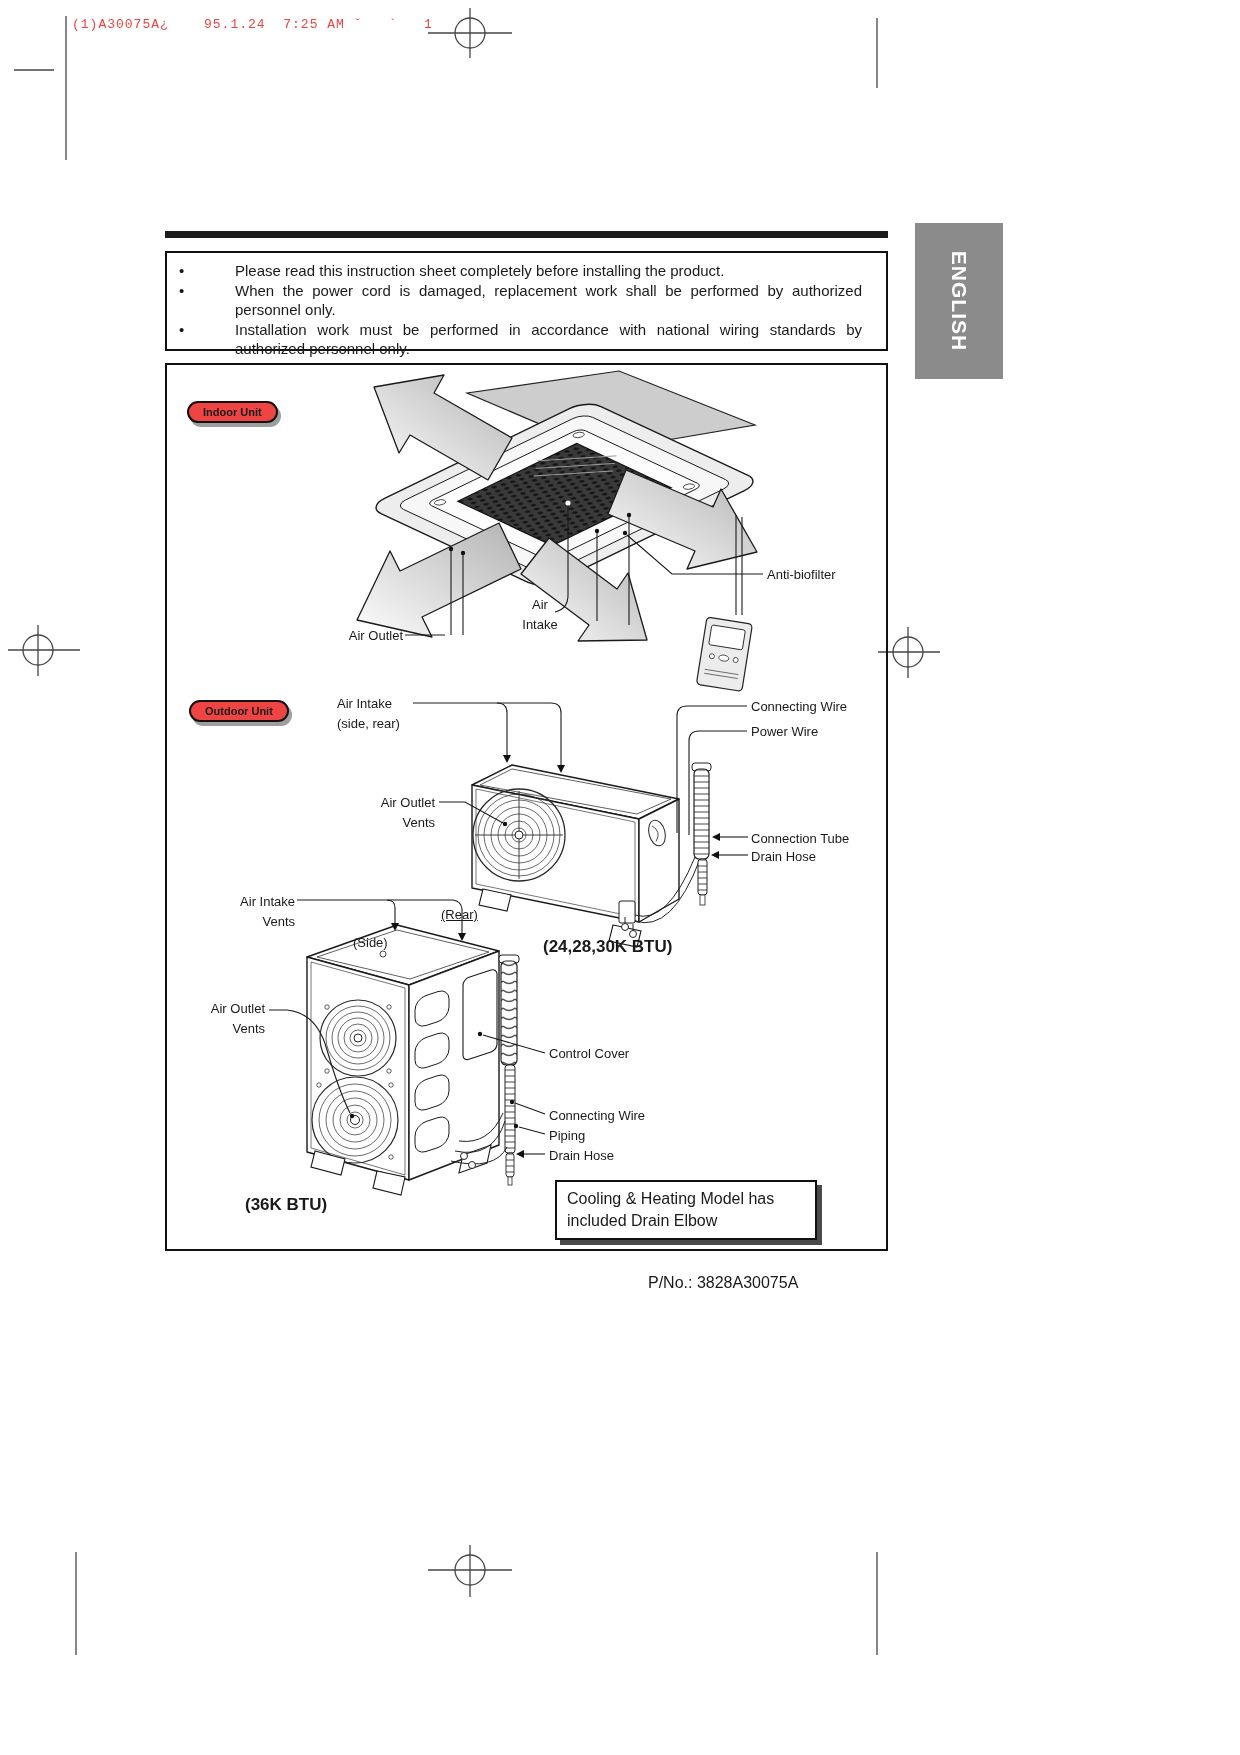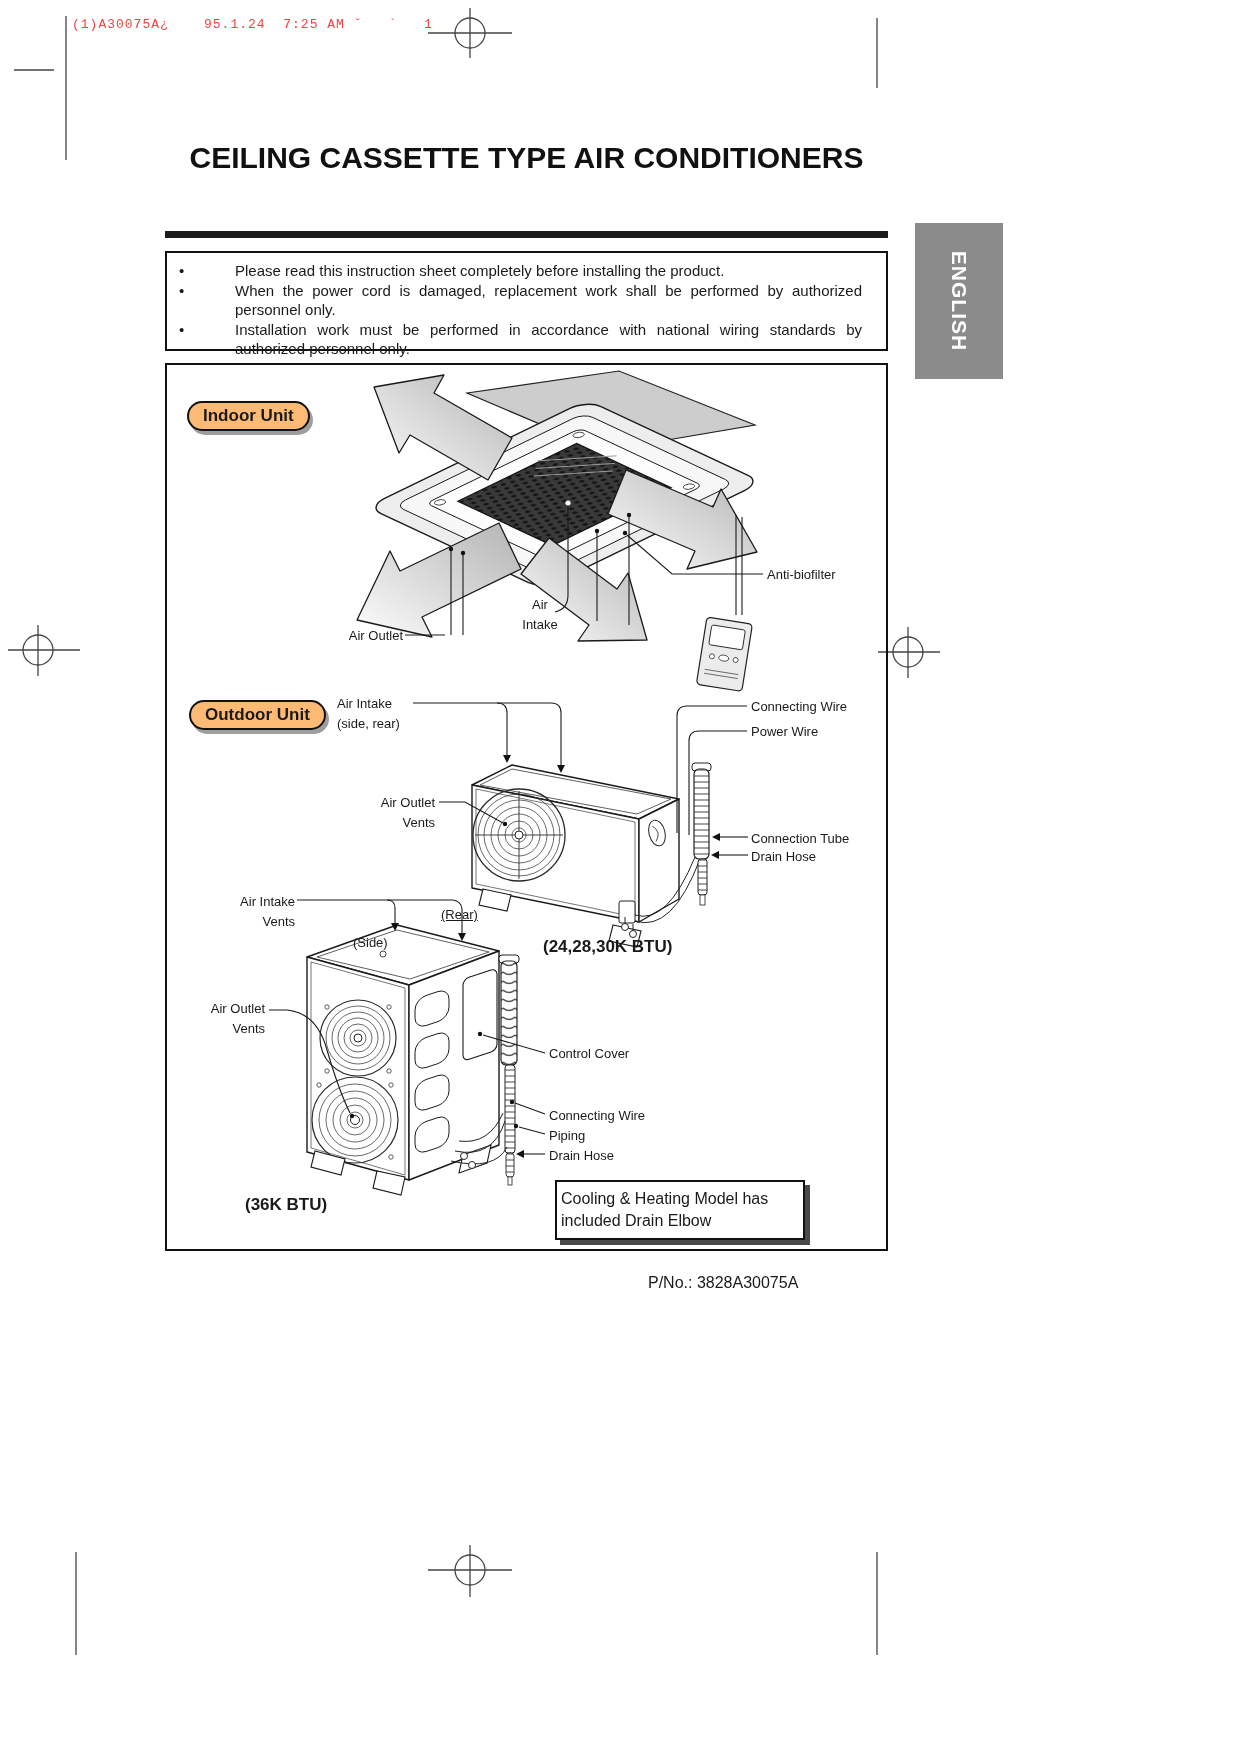--- a/index.html
+++ b/index.html
@@ -15,30 +15,30 @@
         box-sizing:border-box;padding:8px 24px 6px 12px;font-size:15px;line-height:19.5px;}
   .nrow{display:flex;}
   .nbullet{flex:0 0 13px;width:13px;}
   .ntext{flex:1;text-align:justify;margin-left:43px;}
   .tab{position:absolute;left:915px;top:223px;width:88px;height:156px;background:#8b8b8b;}
   .tab span{position:absolute;left:50%;top:50%;transform:translate(-50%,-50%) rotate(90deg);
         color:#fff;font-weight:bold;font-size:21px;letter-spacing:1px;white-space:nowrap;}
   .diagram{position:absolute;left:165px;top:363px;width:723px;height:888px;border:2px solid #111;
         box-sizing:border-box;}
   .diagram>svg{position:absolute;left:0;top:0;}
-  .badge{position:absolute;border:2px solid #111;border-radius:15px;background:#fdba74;
-        padding:3px 14px;font-weight:bold;font-size:17px;box-shadow:3px 4px 0 #9e9e9e;white-space:nowrap;}
+  .badge{position:absolute;border:2px solid #111;border-radius:15px;background:#ef4444;
+        padding:3px 14px;font-weight:bold;font-size:11px;box-shadow:3px 4px 0 #9e9e9e;white-space:nowrap;}
   #badge-indoor{left:20px;top:36px;}
   #badge-outdoor{left:22px;top:335px;}
   .lbl{position:absolute;font-size:13px;line-height:20px;white-space:nowrap;}
   .lbl.r{text-align:right;}
   .lbl.c{text-align:center;}
   .cap{position:absolute;font-weight:bold;font-size:17px;white-space:nowrap;}
   .note{position:absolute;left:388px;top:815px;width:238px;border:2px solid #111;background:#fff;
-        box-shadow:5px 5px 0 #4a4a4a;padding:6px 4px;font-size:16px;line-height:22px;}
+        box-shadow:5px 5px 0 #4a4a4a;padding:6px 10px;font-size:16px;line-height:22px;}
   .pno{position:absolute;left:648px;top:1274px;font-size:16px;}
   
   #lbl-air-outlet-indoor{left:168px;top:261px;width:68px;}
   #lbl-air-intake-indoor{left:338px;top:230px;width:70px;}
   #lbl-anti-biofilter{left:600px;top:200px;}
   #lbl-intake-24k{left:170px;top:329px;}
   #lbl-connecting-wire-24k{left:584px;top:332px;}
   #lbl-power-wire-24k{left:584px;top:357px;}
   #lbl-air-outlet-24k{left:202px;top:428px;width:66px;}
   #lbl-connection-tube{left:584px;top:464px;}
@@ -77,21 +77,20 @@
       <line x1="428" y1="1570" x2="512" y2="1570"></line>
       <line x1="470" y1="1545" x2="470" y2="1597"></line>
       <line x1="76" y1="1552" x2="76" y2="1655"></line>
       <line x1="877" y1="1552" x2="877" y2="1655"></line>
     </g>
   </svg>
 
   <div class="header-text">(1)A30075A¿    95.1.24  7:25 AM ˘   `   1</div>
 
   <div class="title">
-    <div>CEILING CASSETTE TYPE AIR CONDITIONERS</div>
   </div>
 
   <div class="rule"></div>
 
   <div class="notice">
     <div class="nrow">
       <span class="nbullet">•</span>
       <span class="ntext">Please read this instruction sheet completely before installing the product.</span>
     </div>
     <div class="nrow">

